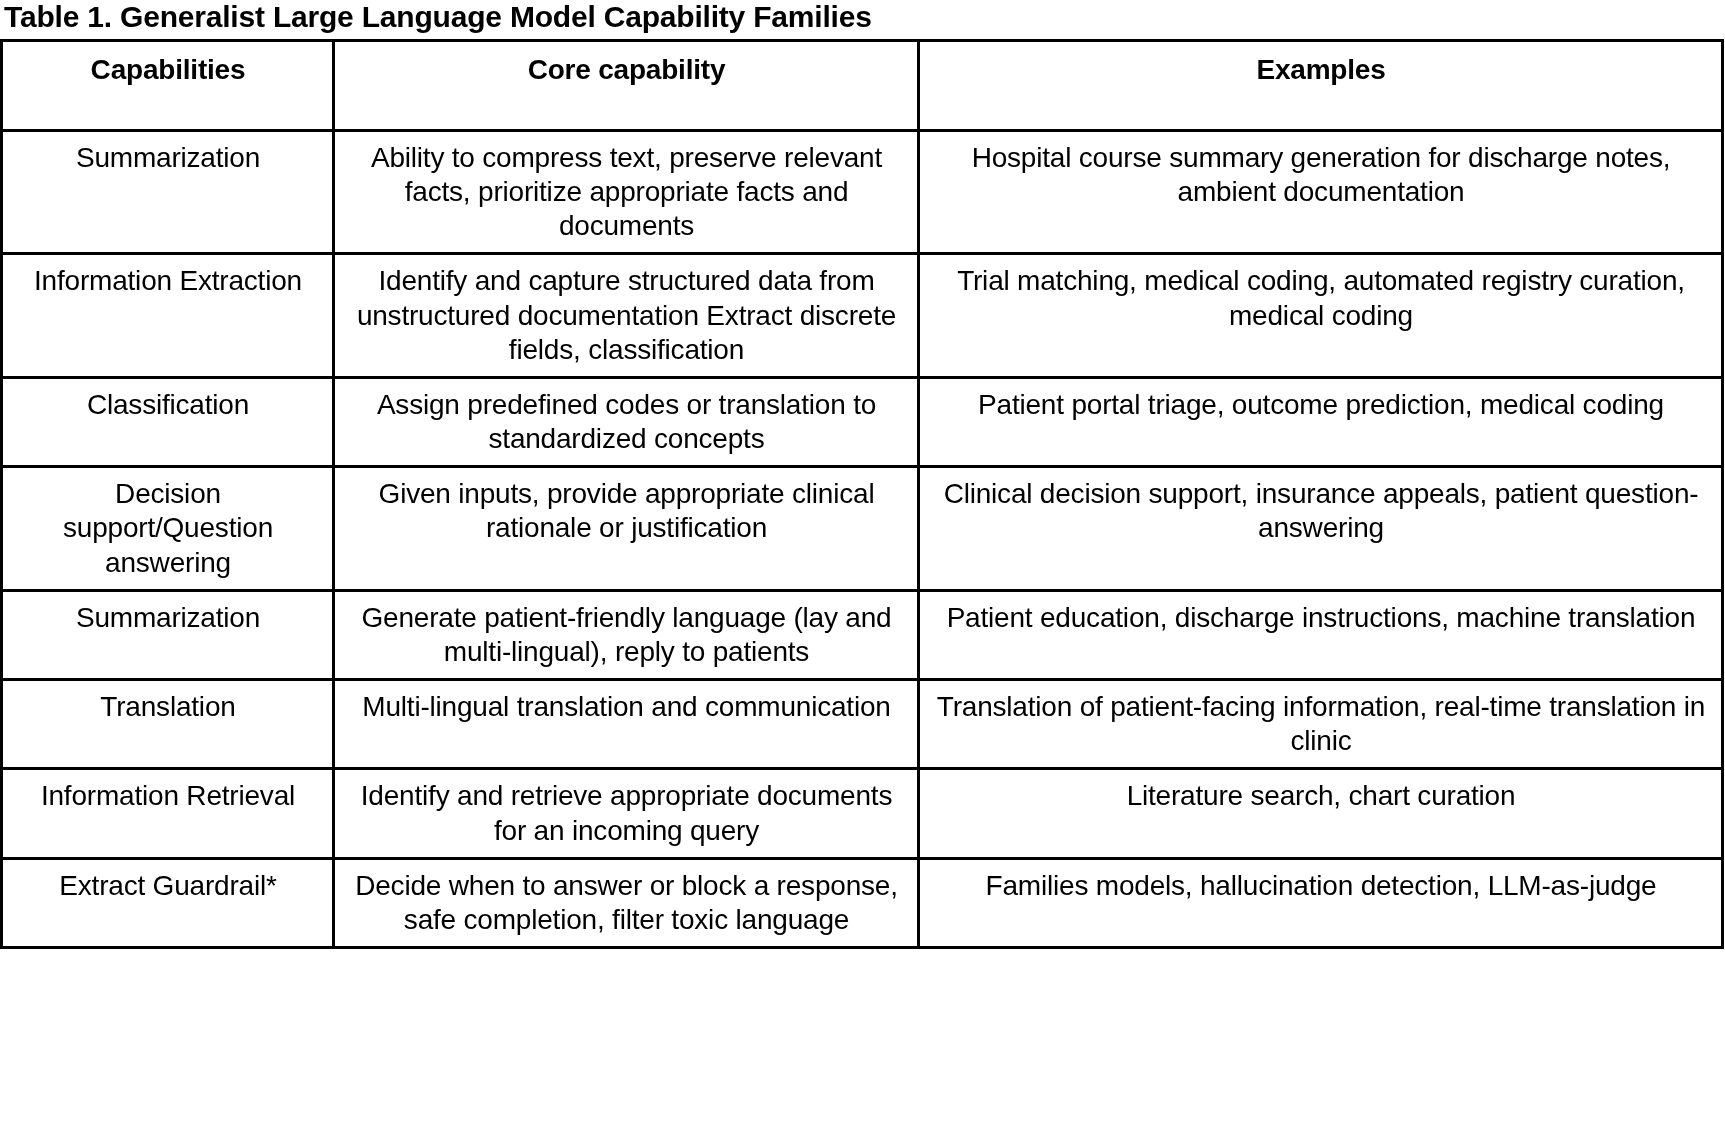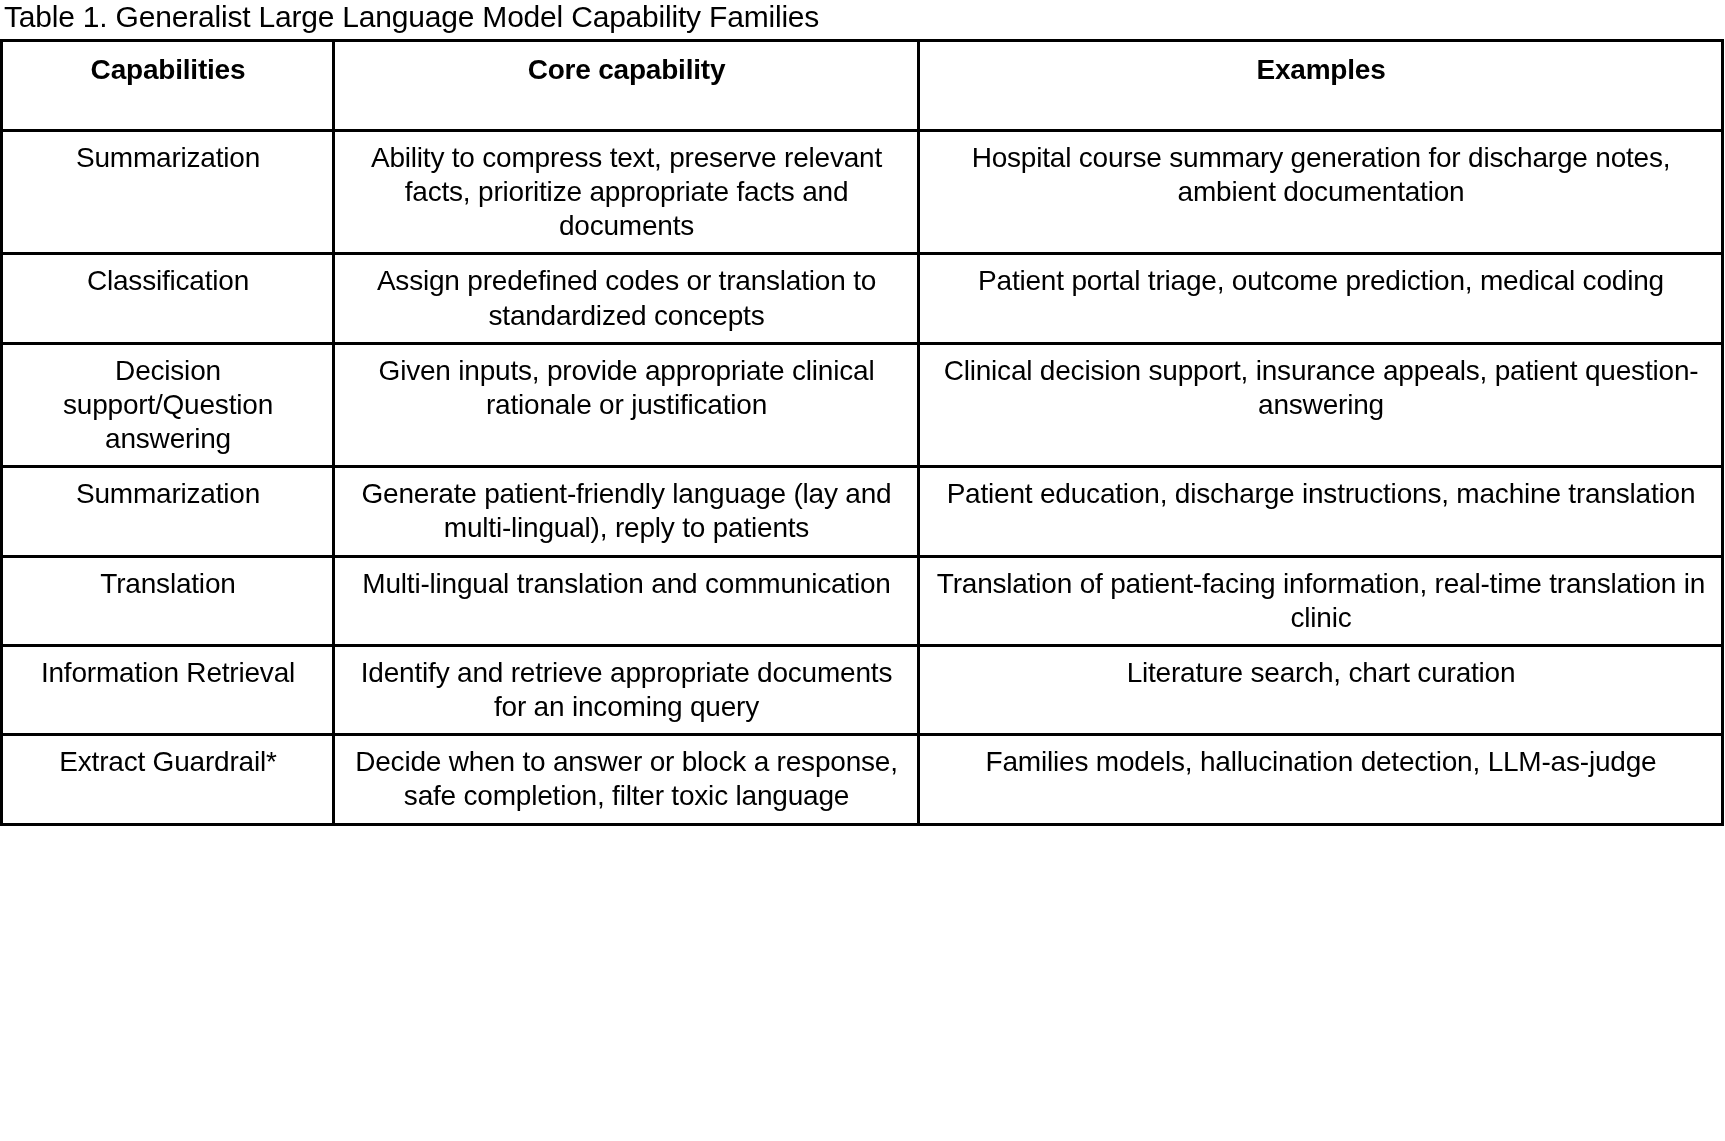--- a/index.html
+++ b/index.html
@@ -16,21 +16,21 @@
   }
   .page {
     position: relative;
     width: 1725px;
     height: 1141px;
     box-sizing: border-box;
     padding: 0;
   }
   .table-caption {
     font-size: 30px;
-    font-weight: normal;
+    font-weight: bold;
     line-height: 1.0;
     padding: 2px 0 7px 4px;
     letter-spacing: -0.2px;
     white-space: nowrap;
   }
   table.capability-table {
     border-collapse: collapse;
     width: 1721px;
     margin: 0;
     table-layout: fixed;
@@ -80,20 +80,25 @@
         <th>Examples</th>
       </tr>
     </thead>
     <tbody>
       <tr>
         <td>Summarization</td>
         <td>Ability to compress text, preserve relevant facts, prioritize appropriate facts and documents</td>
         <td>Hospital course summary generation for discharge notes, ambient documentation</td>
       </tr>
       <tr>
+        <td>Information Extraction</td>
+        <td>Identify and capture structured data from unstructured documentation Extract discrete fields, classification</td>
+        <td>Trial matching, medical coding, automated registry curation, medical coding</td>
+      </tr>
+      <tr>
         <td>Classification</td>
         <td>Assign predefined codes or translation to standardized concepts</td>
         <td>Patient portal triage, outcome prediction, medical coding</td>
       </tr>
       <tr>
         <td>Decision support/Question answering</td>
         <td>Given inputs, provide appropriate clinical rationale or justification</td>
         <td>Clinical decision support, insurance appeals, patient question-answering</td>
       </tr>
       <tr>

